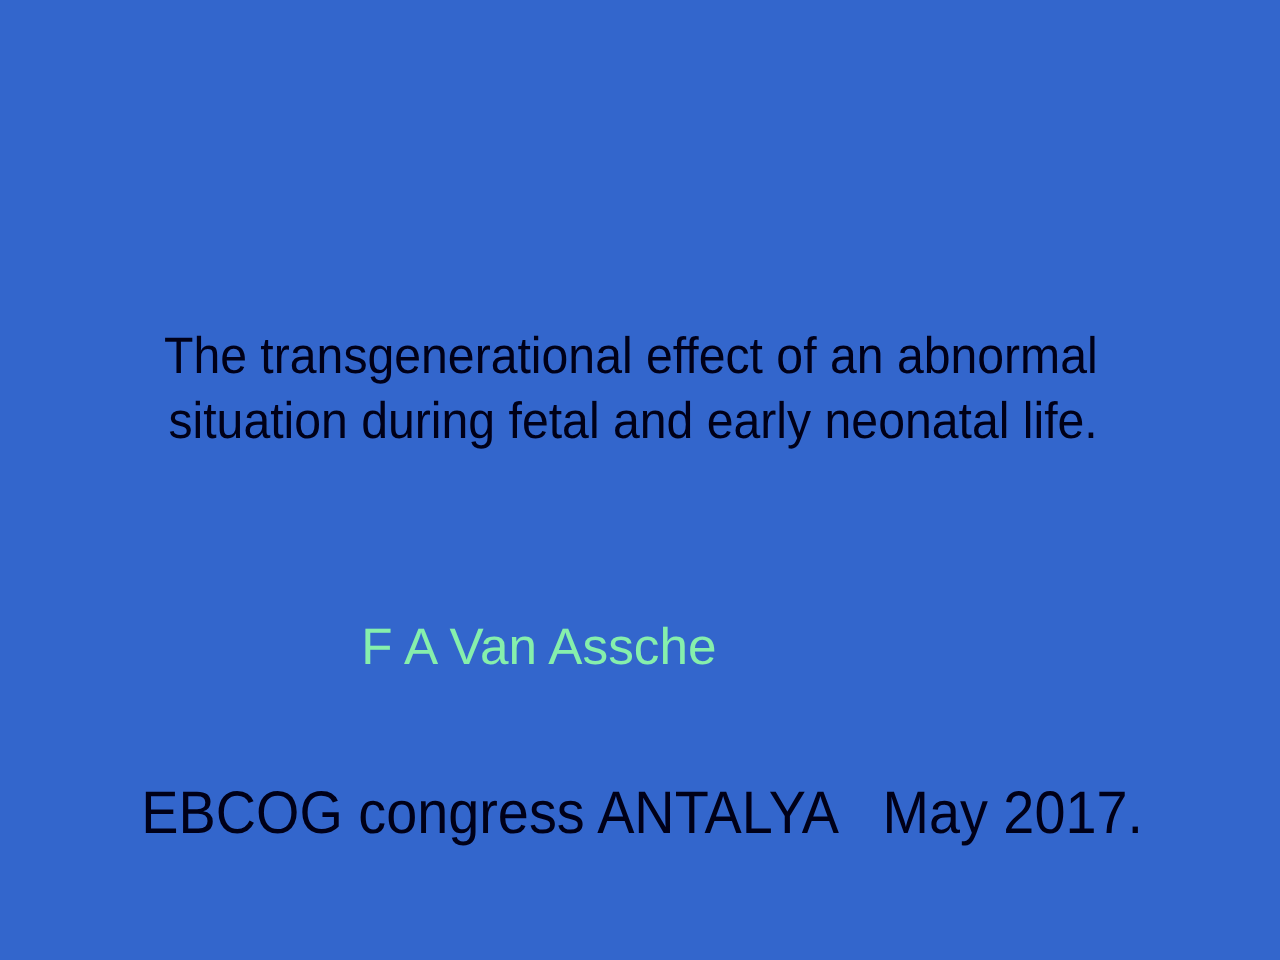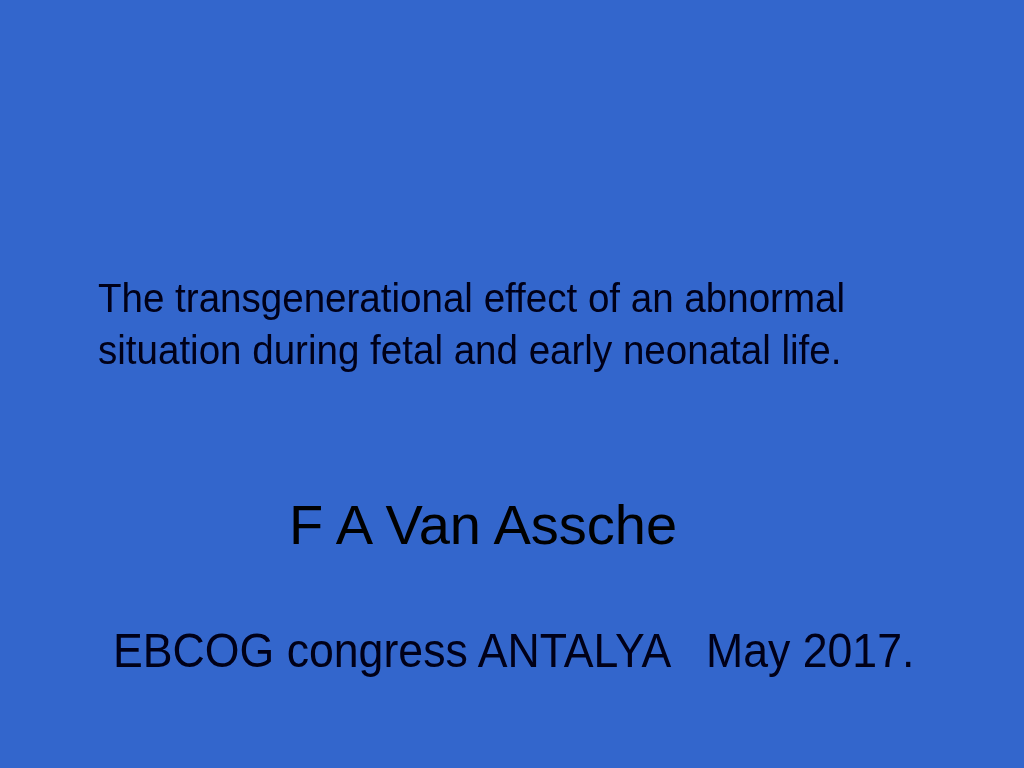--- a/index.html
+++ b/index.html
@@ -39,22 +39,23 @@
     letter-spacing: -0.5px;
     white-space: nowrap;
     transform: scaleX(0.915);
     transform-origin: left top;
   }
 
   
   #body-block {
     position: absolute;
     left: 98px;
-    top: 272px;
+    top: 258px;
     width: 830px;
+    text-align: right;
   }
   #body-text {
     margin: 0;
     font-family: "Liberation Sans Narrow", "Liberation Sans", sans-serif;
     font-size: 41px;
     font-weight: 400;
     line-height: 52px;
     color: #000018;
     transform: scaleX(0.94);
     transform-origin: left top;
@@ -62,24 +63,24 @@
 
   
   #author-block {
     position: absolute;
     left: 289px;
     top: 496px;
   }
   #author-text {
     margin: 0;
     font-family: "Liberation Sans", sans-serif;
-    font-size: 56px;
+    font-size: 41px;
     font-weight: 400;
     line-height: 1.05;
-    color: #000000;
+    color: #86efac;
     white-space: nowrap;
   }
 
   
   #conference-block {
     position: absolute;
     left: 113px;
     top: 626px;
     width: 880px;
   }

